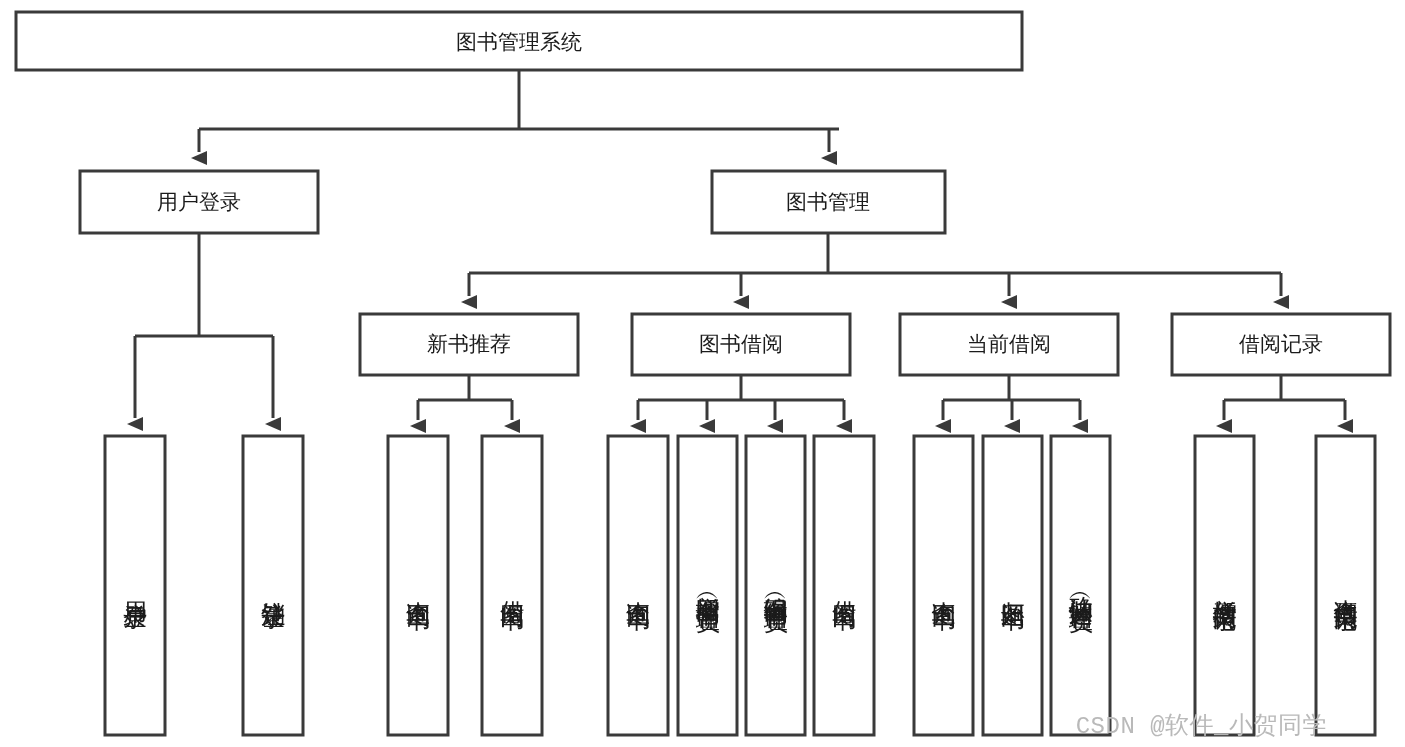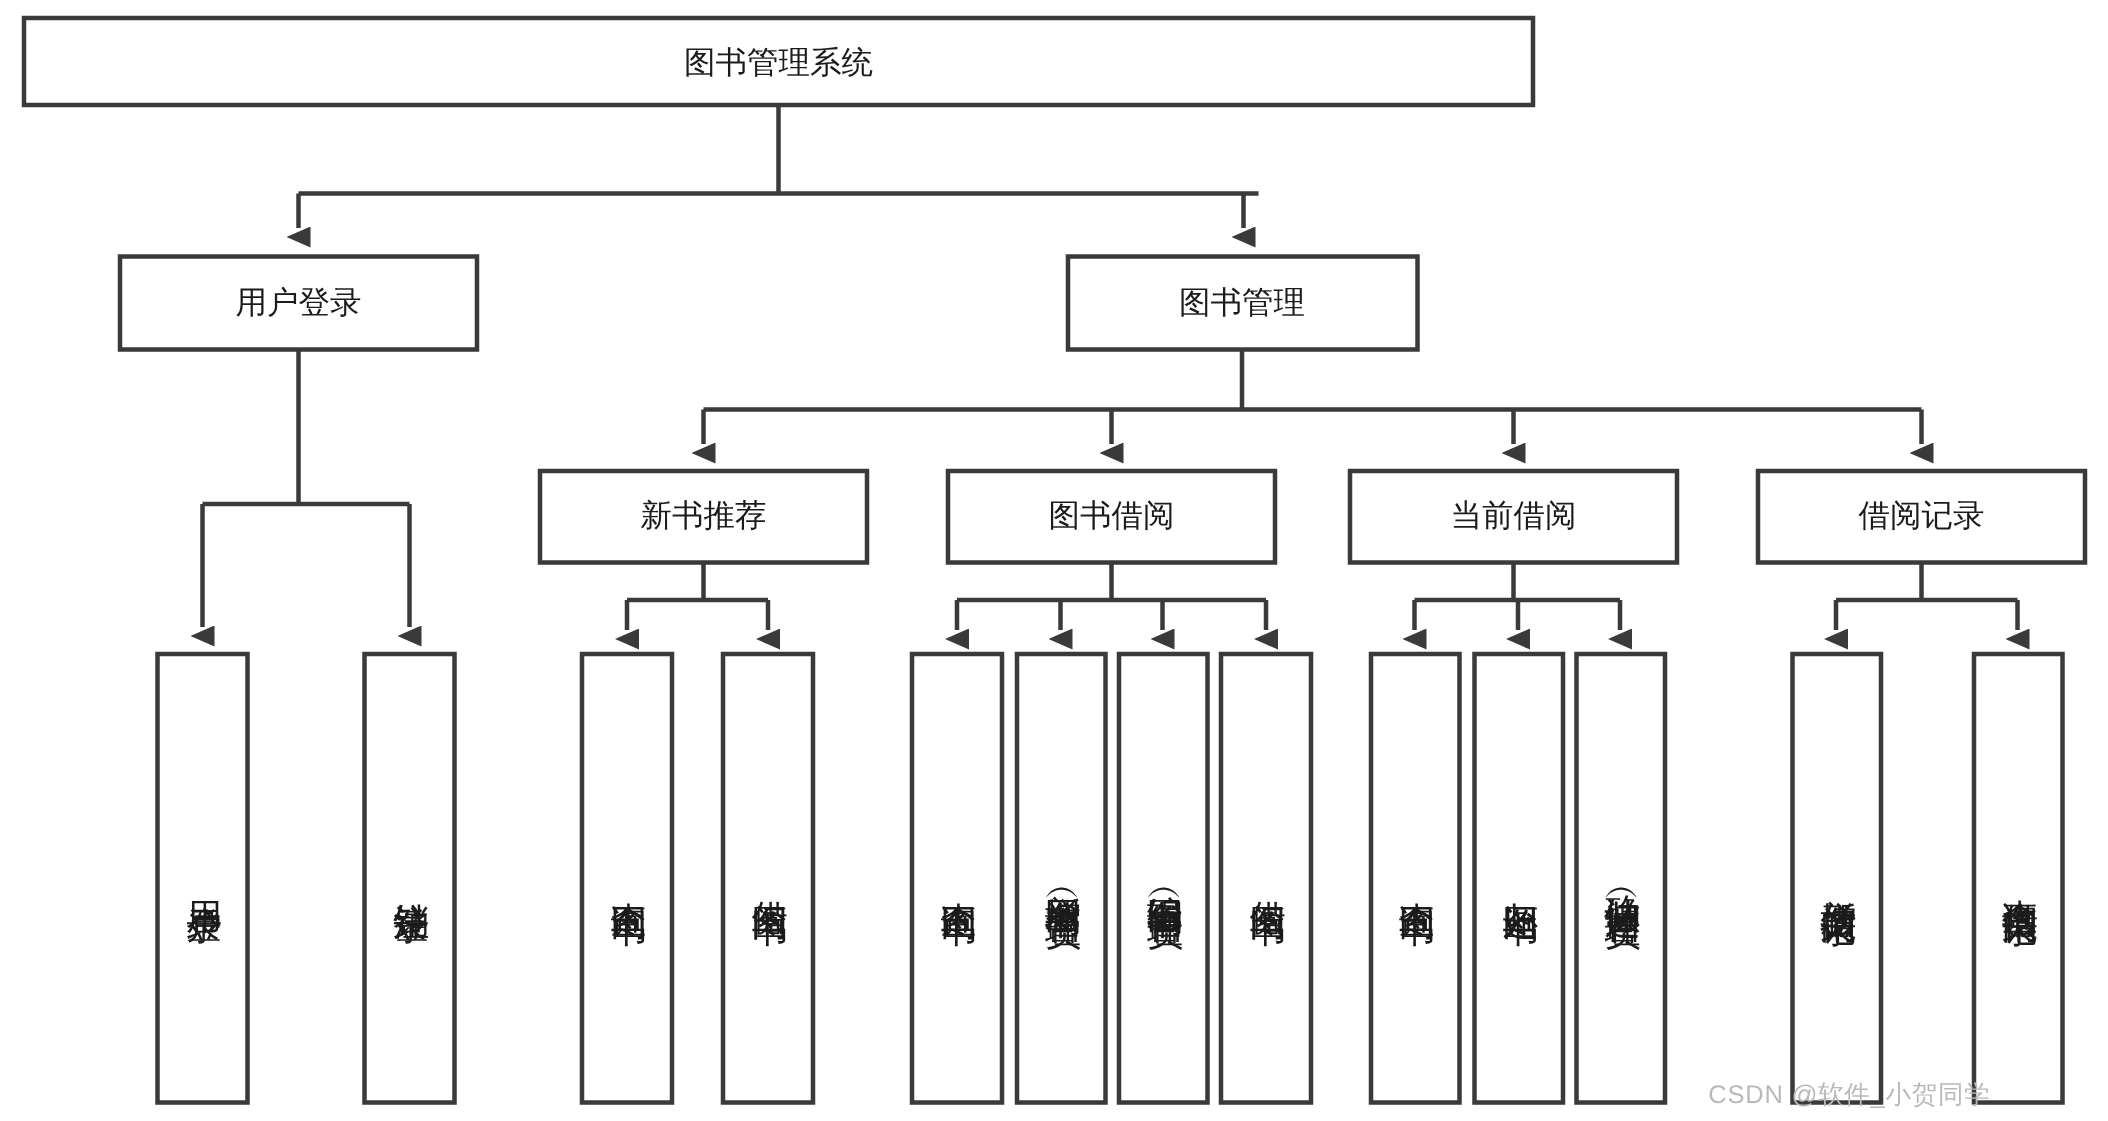--- a/index.html
+++ b/index.html
@@ -62,22 +62,22 @@
     font-size: 24px;
     line-height: 1.18;
     letter-spacing: 2px;
     color: #1b1b1b;
     white-space: nowrap;
   }
   .watermark {
     position: absolute;
     right: 8px;
     bottom: 6px;
-    font-family: Liberation Sans, sans-serif;
-    font-size: 17px;
+    font-family: Liberation Mono, monospace;
+    font-size: 24px;
     color: #b9b9b9;
     letter-spacing: 0.5px;
     white-space: nowrap;
   }
 </style>
 </head>
 <body>
 
 <div id="diagram-root">
 

